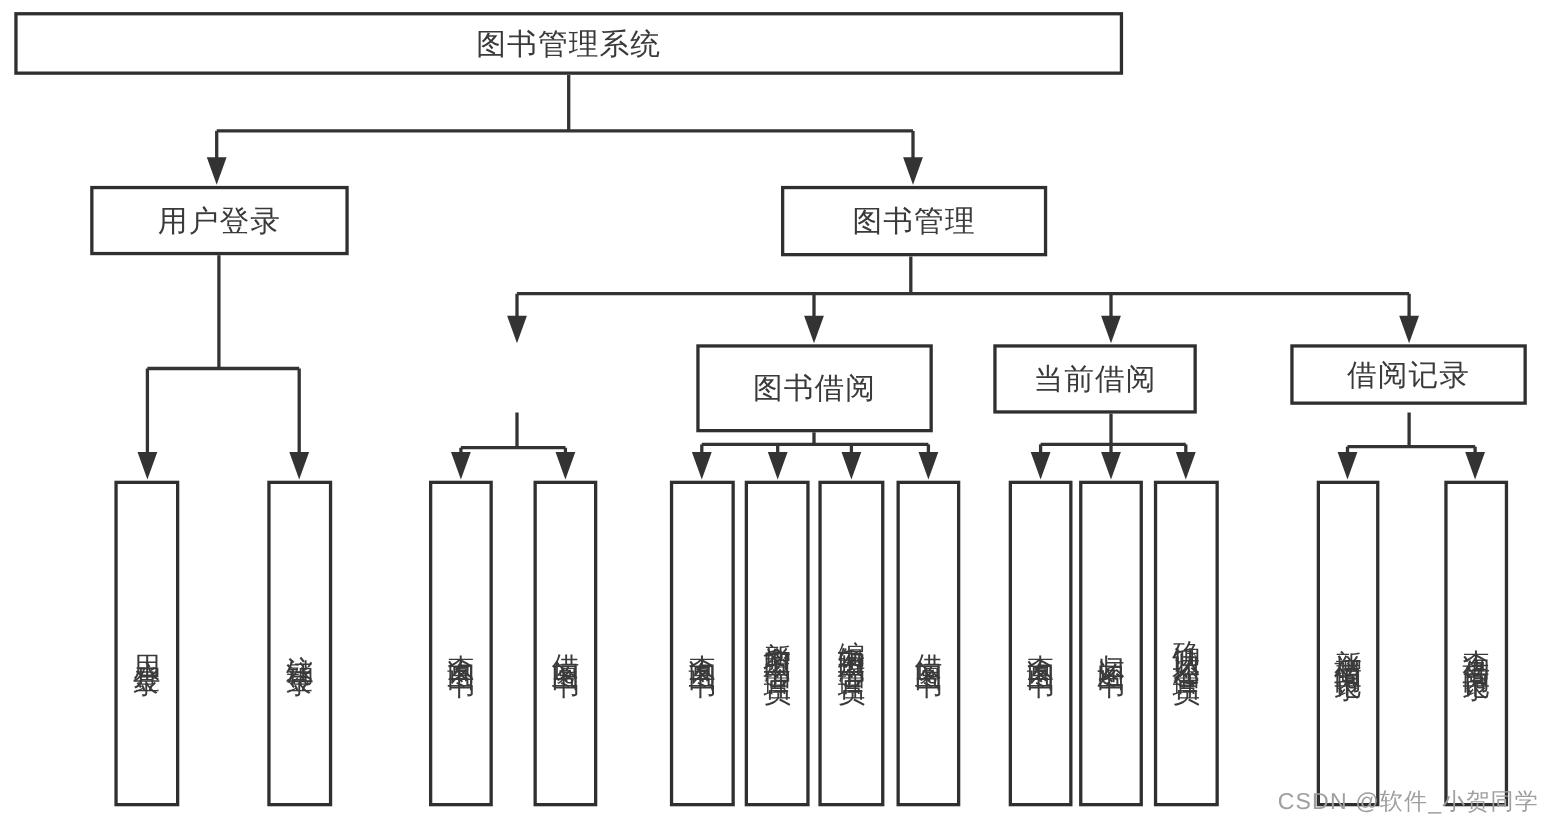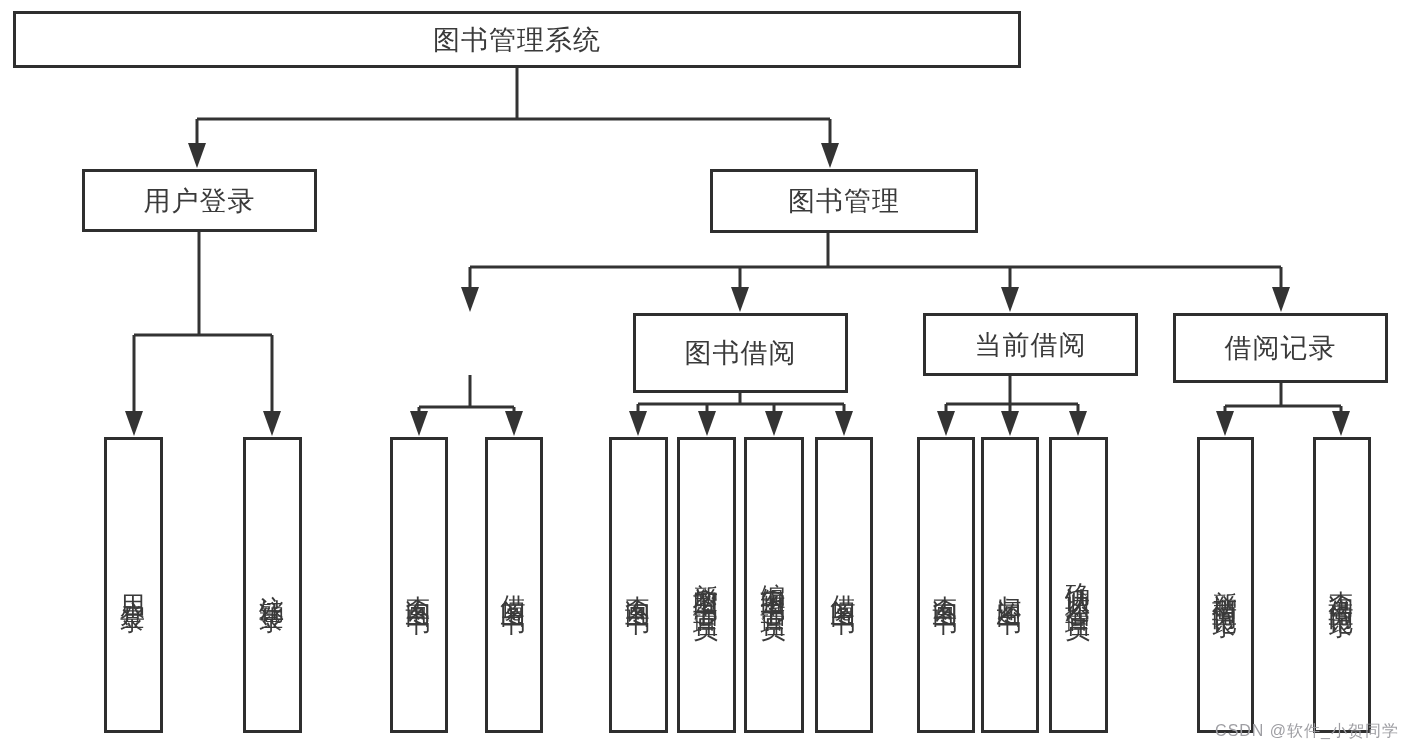--- a/index.html
+++ b/index.html
@@ -33,21 +33,21 @@
   .leaf span{
     writing-mode:vertical-rl;
     text-orientation:mixed;
     font-size:25px;
     letter-spacing:5px;
     white-space:nowrap;
   }
   .watermark{
     position:absolute;
     right:6px;bottom:5px;
-    font-size:16px;
+    font-size:21px;
     letter-spacing:1px;
     color:var(--watermark);
     z-index:5;
   }
 </style>
 </head>
 <body>
 
 <div class="stage">
 
@@ -127,31 +127,31 @@
     </g>
   </svg>
 
   <div class="box hnode" style="left:13px;top:11px;width:1008px;height:57px">
     <span>图书管理系统</span>
   </div>
 
   <div class="box hnode" style="left:82px;top:169px;width:235px;height:63px">
     <span>用户登录</span>
   </div>
-  <div class="box hnode" style="left:710px;top:169px;width:268px;height:64px">
+  <div class="box hnode" style="left:710px;top:169px;width:242px;height:64px">
     <span>图书管理</span>
   </div>
 
   <div class="box hnode" style="left:633px;top:313px;width:215px;height:80px">
     <span>图书借阅</span>
   </div>
-  <div class="box hnode" style="left:923px;top:313px;width:215px;height:63px">
+  <div class="box hnode" style="left:903px;top:313px;width:185px;height:63px">
     <span>当前借阅</span>
   </div>
-  <div class="box hnode" style="left:1173px;top:313px;width:215px;height:70px">
+  <div class="box hnode" style="left:1173px;top:313px;width:215px;height:55px">
     <span>借阅记录</span>
   </div>
 
   <div class="box leaf" style="left:104px;top:437px;width:59px;height:296px">
     <span>用户登录</span>
   </div>
   <div class="box leaf" style="left:243px;top:437px;width:59px;height:296px">
     <span>注销登录</span>
   </div>
 

